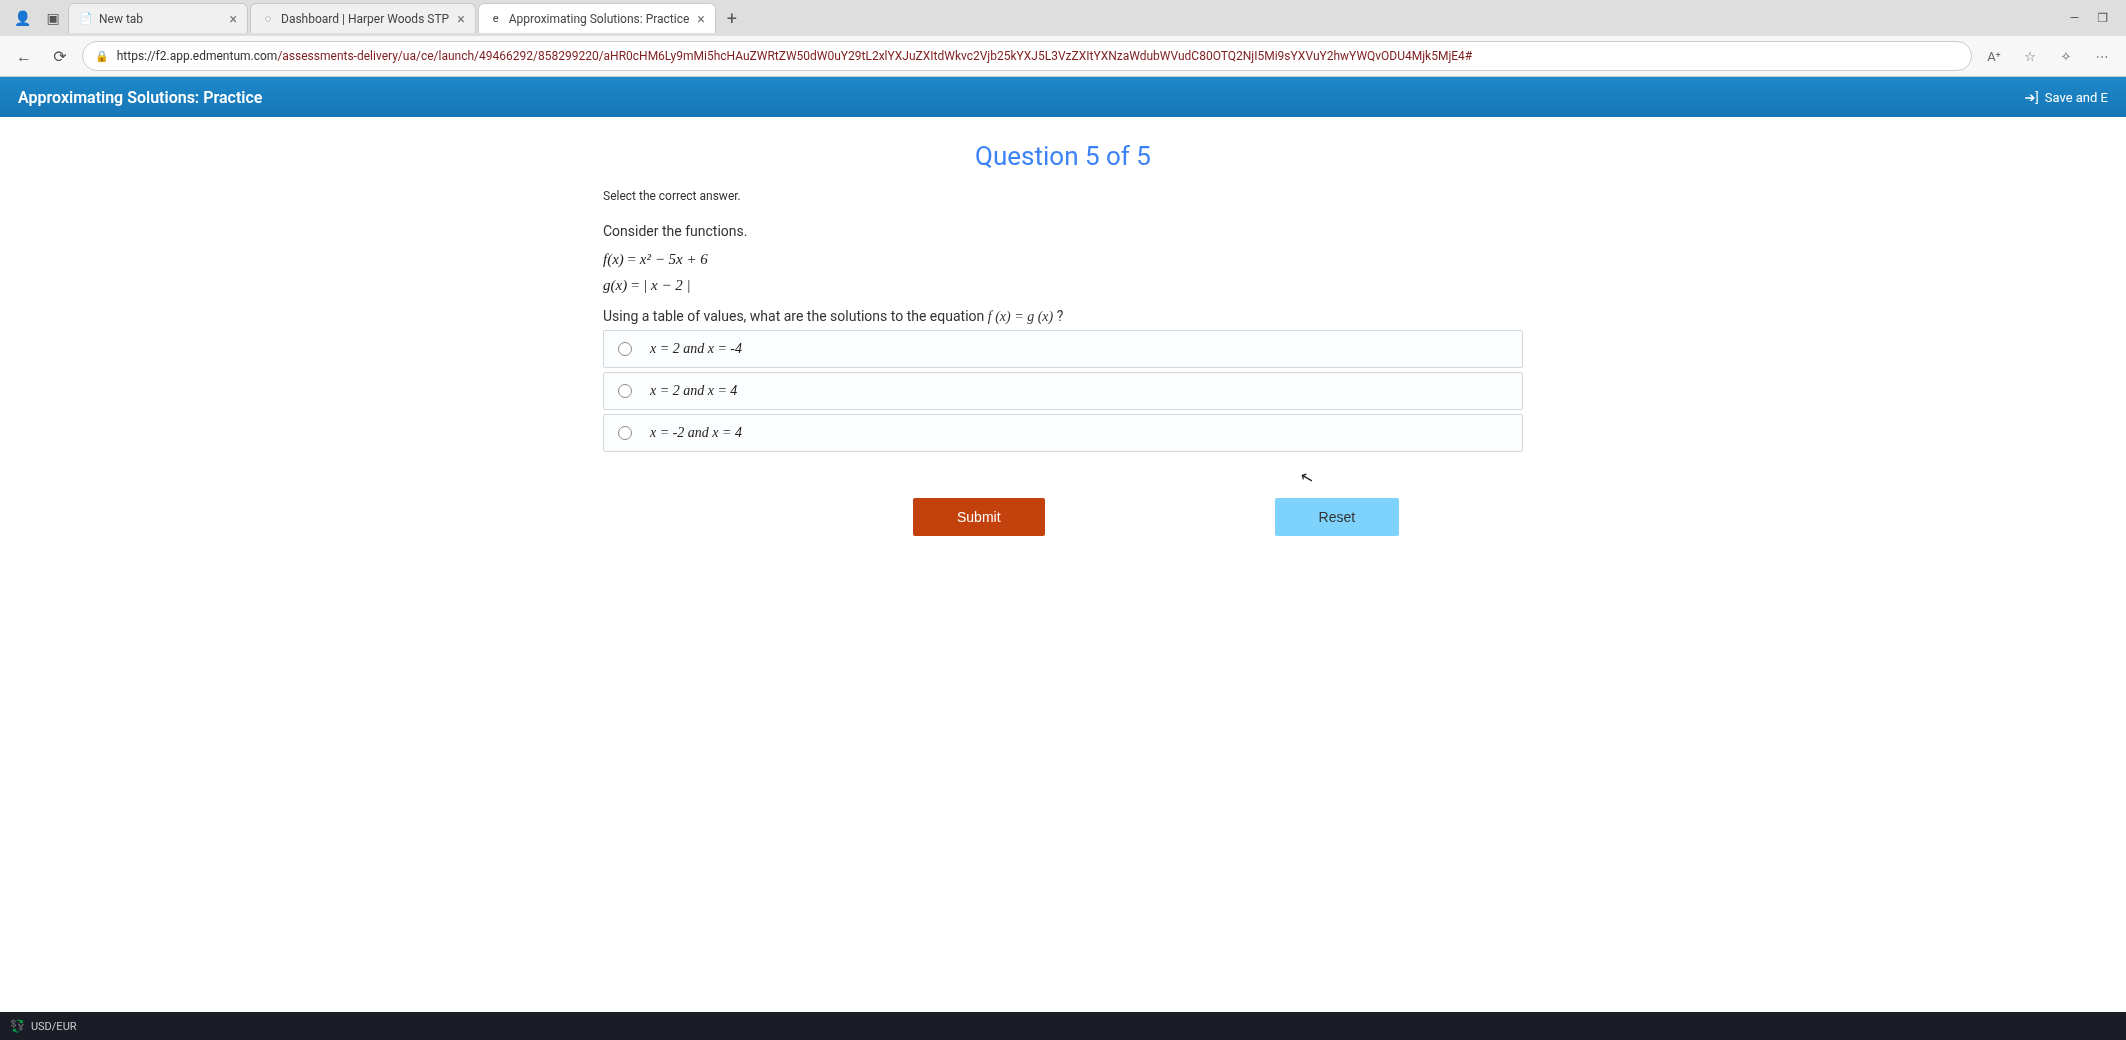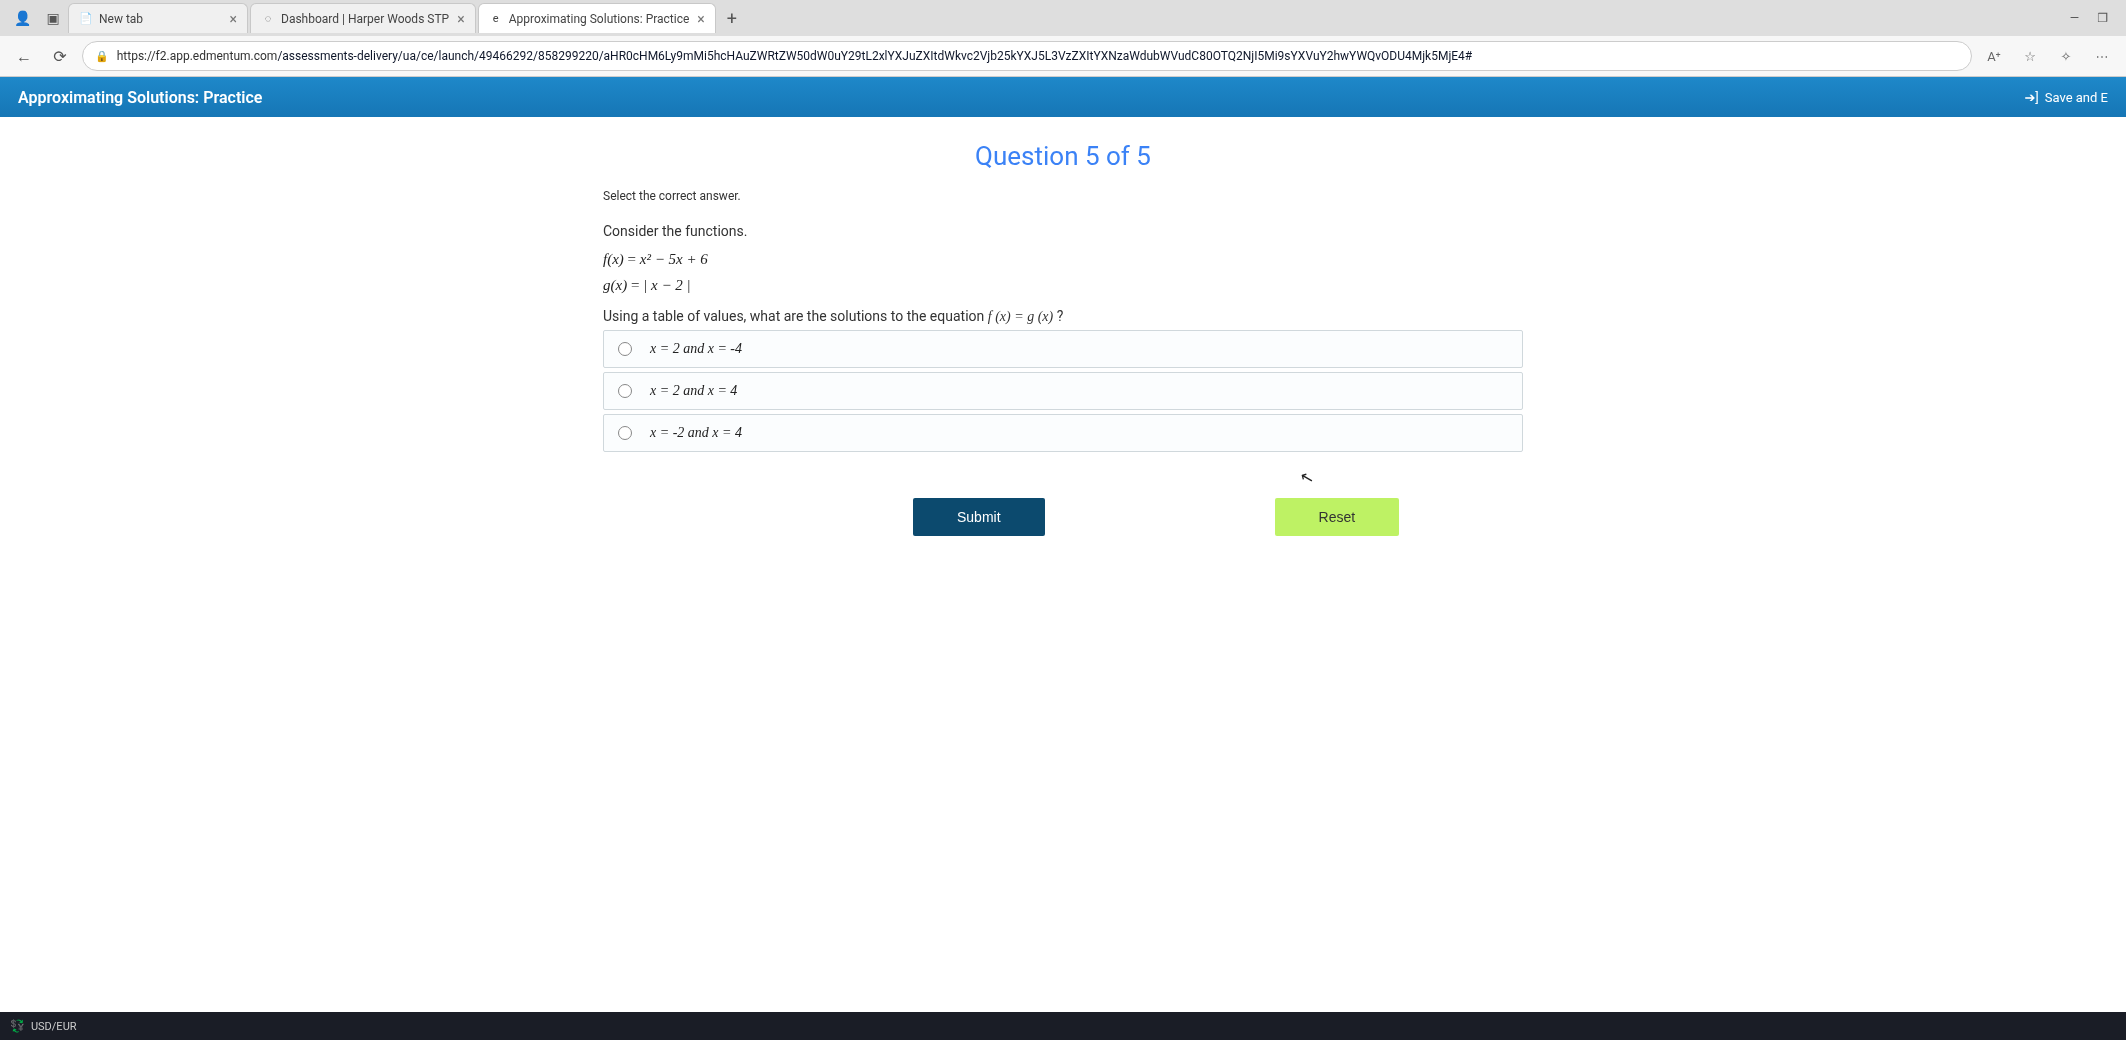--- a/index.html
+++ b/index.html
@@ -37,21 +37,21 @@
 .address-row {
   display:flex; align-items:center; height:40px; padding: 4px 10px; gap:8px; background:#f7f7f7;
 }
 .nav-btn { width:28px; height:28px; display:flex; align-items:center; justify-content:center; color:#555; font-size:16px; cursor:pointer; border-radius:4px; }
 .address-bar {
   flex:1; height:30px; background:#fff; border:1px solid #ccc; border-radius:15px;
   display:flex; align-items:center; padding:0 12px; font-size:12px; color:#444;
 }
 .lock-icon { margin-right:8px; color:#777; font-size:11px; }
 .url-host { color:#333; }
-.url-path { color:#0f172a; }
+.url-path { color:#7f1d1d; }
 .toolbar-icon { width:28px; height:28px; display:flex; align-items:center; justify-content:center; color:#666; font-size:13px; }
 
 
 .app-header {
   height: 40px; background: linear-gradient(180deg,#1e88c9,#1676b5);
   color:#fff; display:flex; align-items:center; padding:0 18px;
   font-size:16px; font-weight:600;
 }
 .app-header .spacer { flex:1; }
 .save-exit { font-size:13px; font-weight:400; display:flex; align-items:center; gap:6px; }
@@ -84,22 +84,22 @@
 .option-row .opt-text { font-size:14px; color:#222; font-family:"Cambria Math","STIX",serif; }
 .option-row .opt-text .mi { font-style:italic; }
 
 .button-bar {
   margin-top:46px; display:flex; align-items:center; padding: 0 0 30px 0;
 }
 .btn {
   height:38px; padding:0 44px; font-size:14px; border:none; border-radius:2px; cursor:pointer;
   display:flex; align-items:center; justify-content:center;
 }
-.btn-submit { background:#0c4a6e; color:#fff; margin-left:310px; }
-.btn-reset { background:#bef264; color:#333; margin-left:230px; }
+.btn-submit { background:#c2410c; color:#fff; margin-left:310px; }
+.btn-reset { background:#7dd3fc; color:#333; margin-left:230px; }
 
 
 .taskbar {
   position:absolute; left:0; right:0; bottom:0; height:28px;
   background:#1a1d26; color:#ccc; display:flex; align-items:center; padding:0 10px;
   font-size:11px;
 }
 .taskbar .tb-item { display:flex; align-items:center; gap:6px; }
 .taskbar .tb-glyph { font-size:12px; }
 

